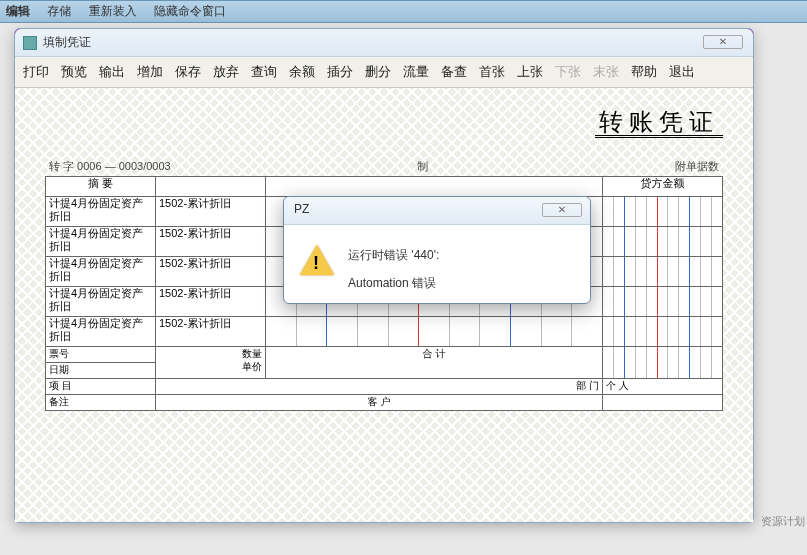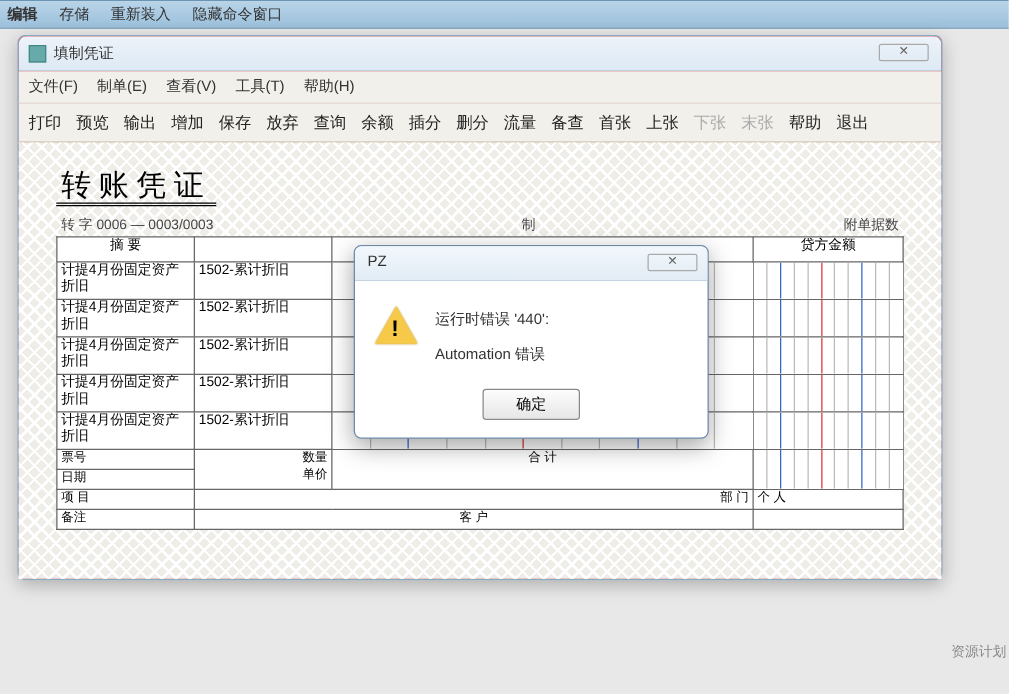--- a/index.html
+++ b/index.html
@@ -3,35 +3,35 @@
 <meta charset="utf-8">
 <style>
   * { box-sizing: border-box; margin: 0; padding: 0; font-family: "Microsoft YaHei", SimSun, sans-serif; }
   body { background: #e8e8e8; width: 807px; height: 555px; overflow: hidden; position: relative; }
   
   .outer-frame { background: linear-gradient(#9bc5e0, #7fb0d0); border-top: 1px solid #6a95b5; }
   .outer-menu { padding: 2px 6px; font-size: 12px; color: #333; background: linear-gradient(#b8d4e8,#9cc0db); border-bottom: 1px solid #6a95b5; }
   .outer-menu span { margin-right: 14px; }
   .outer-menu span:first-child { font-weight: bold; }
   
-  .window { position: absolute; left: 14px; top: 28px; width: 740px; height: 436px; background: #ef4444; border: 1px solid #8aa9c5; border-radius: 6px; box-shadow: 0 4px 14px rgba(0,0,0,0.25); display: flex; flex-direction: column; }
+  .window { position: absolute; left: 14px; top: 28px; width: 740px; height: 495px; background: #a21caf; border: 1px solid #8aa9c5; border-radius: 6px; box-shadow: 0 4px 14px rgba(0,0,0,0.25); display: flex; flex-direction: column; }
   .titlebar { height: 28px; background: linear-gradient(#edf3f9,#dde9f4); border-radius: 6px 6px 0 0; border-bottom: 1px solid #c0d0de; display: flex; align-items: center; padding: 0 8px; font-size: 12px; color: #333; position: relative;}
   .titlebar .icon { width: 14px; height: 14px; background: #6aa; margin-right: 6px; border: 1px solid #488; }
   .titlebar .close { position: absolute; right: 10px; top: 6px; width: 40px; height: 14px; border: 1px solid #aaa; border-radius: 2px; text-align: center; font-size: 10px; color: #666; line-height: 12px;}
   
   .menubar { background: #f2f0ea; padding: 4px 8px; font-size: 12px; color: #333; border-bottom: 1px solid #e0ddd4; }
   .menubar span { margin-right: 12px; }
   
   .toolbar { background: #f2f0ea; padding: 6px 8px; border-bottom: 1px solid #cfcabb; font-size: 13px; }
   .toolbar span { margin-right: 12px; color: #222; cursor: default; }
   .toolbar span.dis { color: #aaa; }
   
   .content { flex: 1; background: repeating-linear-gradient(45deg,#fff 0 2px,transparent 2px 8px), repeating-linear-gradient(-45deg,#fff 0 2px,transparent 2px 8px), #efede8; padding: 18px 30px 6px; position: relative; overflow: hidden; }
   
-  .voucher-title { text-align: left; font-size: 24px; font-family: KaiTi, STKaiti, serif; letter-spacing: 6px; margin-bottom: 8px; }
+  .voucher-title { text-align: right; font-size: 24px; font-family: KaiTi, STKaiti, serif; letter-spacing: 6px; margin-bottom: 21px; }
   .voucher-title span { border-bottom: 3px double #000; padding: 0 4px; }
   
   .voucher-meta { display: flex; justify-content: space-between; font-size: 11px; color: #444; padding: 0 4px 2px; }
   
   .voucher-table { width: 100%; border-collapse: collapse; background: #fff; font-size: 11px; table-layout: fixed; }
   .voucher-table th, .voucher-table td { border: 1px solid #666; padding: 0 3px; height: 22px; vertical-align: top; line-height: 13px; overflow: hidden; }
   .voucher-table th { background: #fff; font-weight: normal; text-align: center; height: 20px; }
   .voucher-table td { height: 30px; }
   .amount-col { background: #fff; position: relative; padding: 0 !important; }
   .amount-lines { position: absolute; inset: 0; display: flex; }
@@ -39,21 +39,21 @@
   .amount-lines i.r { border-left-color: #d33; }
   .amount-lines i.b { border-left-color: #36c; }
   .amount-lines i:first-child { border-left: none; }
   
   .footer-rows td { height: 16px; font-size: 10px; padding: 0 3px; }
   .bottom-info { display: flex; justify-content: space-between; font-size: 10px; color: #333; padding: 2px 4px 0; }
   .pager { display: inline-flex; align-items: center; gap: 2px; }
   .pager .box { border: 1px solid #888; background: #ffe9a8; padding: 0 4px; font-size: 9px;}
   
   
-  .dialog { position: absolute; left: 283px; top: 196px; width: 284px; background: #fff; border: 1px solid #6d8aa8; border-radius: 6px; box-shadow: 0 6px 20px rgba(0,0,0,0.35); z-index: 50; }
+  .dialog { position: absolute; left: 283px; top: 196px; width: 308px; background: #fff; border: 1px solid #6d8aa8; border-radius: 6px; box-shadow: 0 6px 20px rgba(0,0,0,0.35); z-index: 50; }
   .dialog .dlg-title { height: 28px; background: linear-gradient(#f2f7fc,#e2ecf5); border-radius: 6px 6px 0 0; border-bottom: 1px solid #c4d3e1; font-size: 12px; padding: 5px 10px; color: #333; position: relative;}
   .dialog .dlg-title .close { position: absolute; right: 8px; top: 6px; width: 40px; height: 14px; border: 1px solid #aaa; border-radius: 2px; text-align: center; font-size: 10px; line-height: 12px; color: #666;}
   .dialog .dlg-body { padding: 18px 16px 10px; display: flex; gap: 14px; font-size: 12px; color: #333; }
   .dlg-icon { width: 34px; height: 34px; border-radius: 4px; display: flex; align-items: center; justify-content: center; }
   .dlg-icon .tri { width: 0; height: 0; border-left: 17px solid transparent; border-right: 17px solid transparent; border-bottom: 30px solid #f7c948; position: relative; filter: drop-shadow(0 0 1px #b98a00);}
   .dlg-icon .tri::after { content:"!"; position: absolute; left: -4px; top: 8px; font-weight: bold; color: #000; font-size: 18px;}
   .dlg-text { line-height: 20px; padding-top: 2px;}
   .dlg-buttons { text-align: center; padding: 8px 0 14px; }
   .dlg-buttons button { padding: 3px 26px; font-size: 12px; border: 1px solid #888; background: linear-gradient(#fdfdfd,#e6e6e6); border-radius: 3px; }
   
@@ -71,27 +71,20 @@
   </div>
 </div>
 
 <div class="window">
   <div class="titlebar">
     <div class="icon"></div>
     <span>填制凭证</span>
     <div class="close">✕</div>
   </div>
 
-  <div class="menubar">
-    <span>文件(F)</span>
-    <span>制单(E)</span>
-    <span>查看(V)</span>
-    <span>工具(T)</span>
-    <span>帮助(H)</span>
-  </div>
 
   <div class="toolbar" id="toolbar"><span>打印</span><span>预览</span><span>输出</span><span>增加</span><span>保存</span><span>放弃</span><span>查询</span><span>余额</span><span>插分</span><span>删分</span><span>流量</span><span>备查</span><span>首张</span><span>上张</span><span class="dis">下张</span><span class="dis">末张</span><span>帮助</span><span>退出</span></div>
 
   <div class="content">
     <div class="voucher-title">
       <span>转账凭证</span>
     </div>
     <div class="voucher-meta">
       <span>转    字   0006 — 0003/0003</span>
       <span>制</span>
@@ -336,18 +329,15 @@
   <div class="dlg-body">
     <div class="dlg-icon">
         <div class="tri"></div>
       </div>
     <div class="dlg-text">
       <div>运行时错误 '440':</div>
       <div style="height:8px"></div>
       <div>Automation 错误</div>
     </div>
   </div>
-  <div class="dlg-buttons">
-    <button>确定</button>
-  </div>
 </div>
 
 <div class="side-label">资源计划</div>
 
 </body></html>

